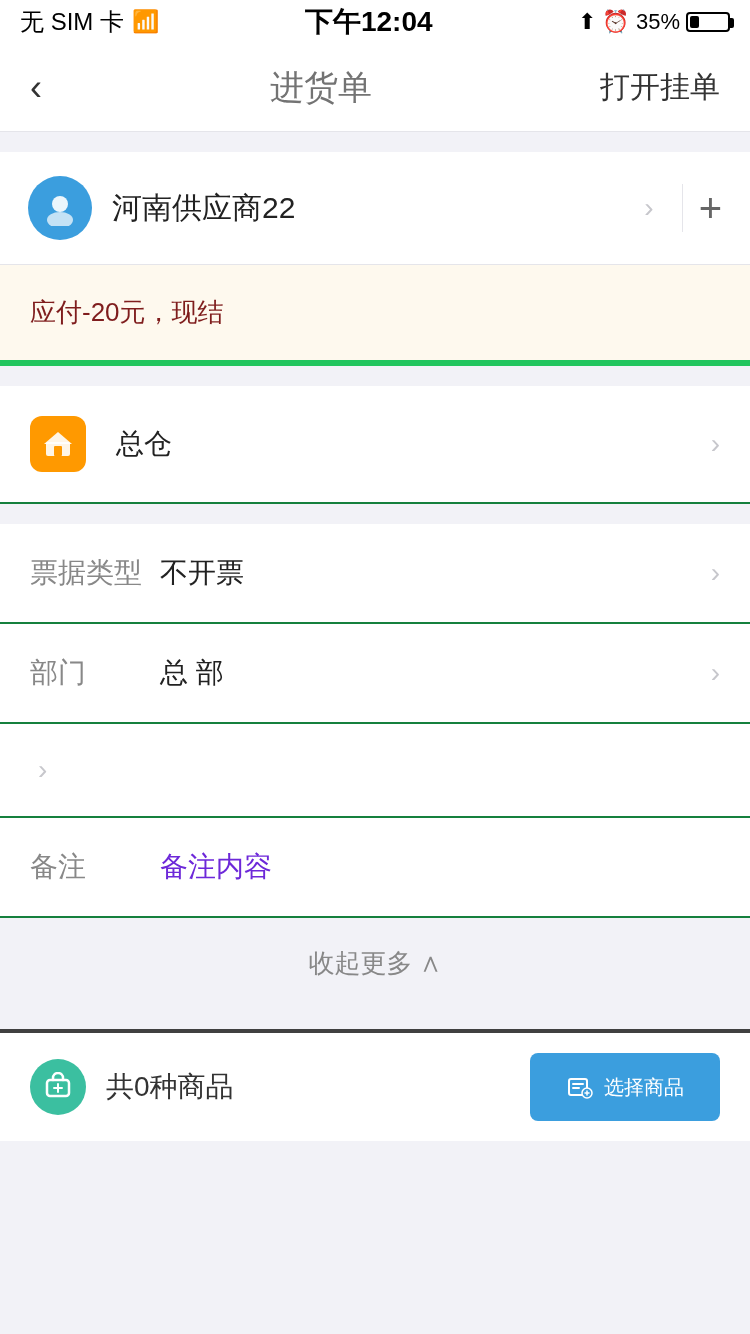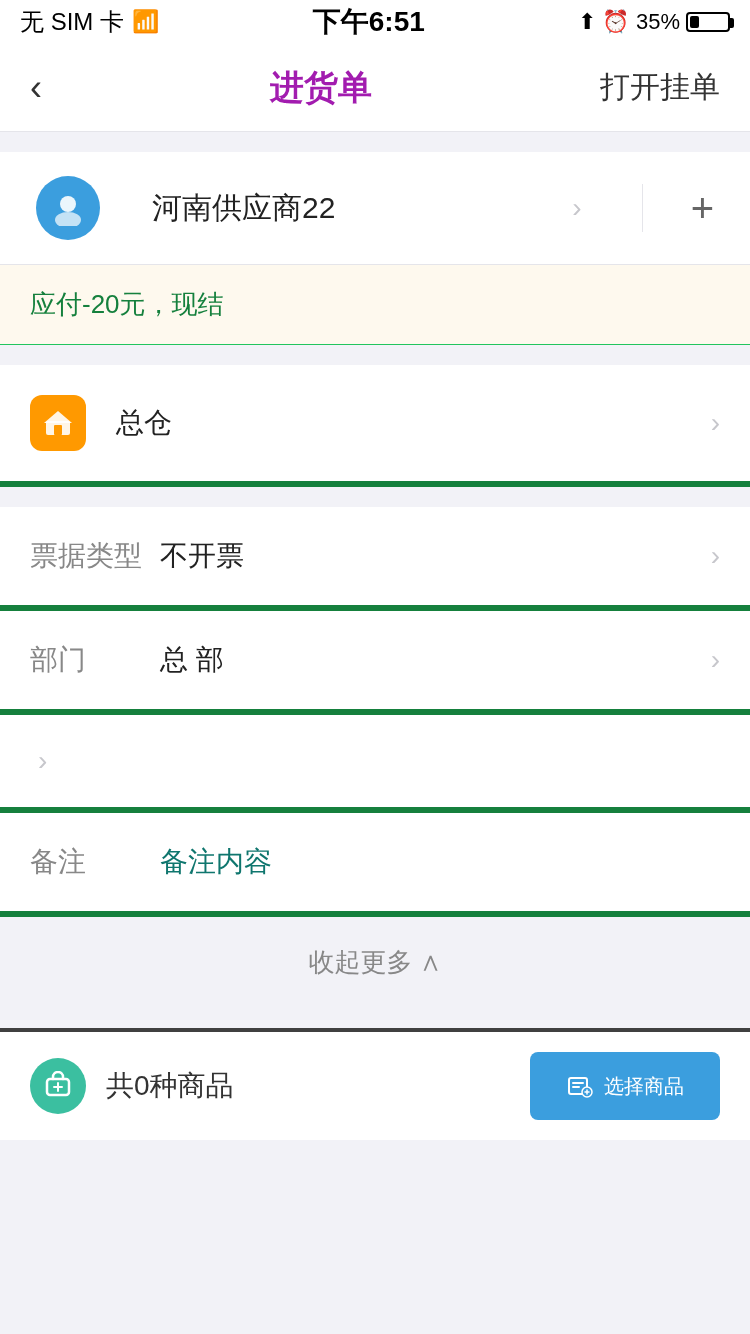--- a/index.html
+++ b/index.html
@@ -54,22 +54,22 @@
       padding: 0 30px;
       border-bottom: 1px solid #e5e5ea;
     }
     .nav-back {
       font-size: 36px;
       color: #333;
       cursor: pointer;
     }
     .nav-title {
       font-size: 34px;
-      font-weight: 700;
-      color: #a21caf;
+      font-weight: 400;
+      color: #737373;
     }
     .nav-action {
       font-size: 30px;
       color: #333;
       cursor: pointer;
     }
 
     
     .section-gap {
       height: 20px;
@@ -79,24 +79,23 @@
     
     .card-section {
       background: #fff;
       margin-bottom: 0;
     }
 
     
     .supplier-row {
       display: flex;
       align-items: center;
-      padding: 24px 36px;
+      padding: 24px 28px;
       background: #fff;
       border-bottom: 1px solid #e5e5ea;
-      gap: 32px;
     }
     .supplier-avatar {
       width: 64px; height: 64px;
       border-radius: 50%;
       background: #3b9ede;
       display: flex; align-items: center; justify-content: center;
       margin-right: 20px;
       flex-shrink: 0;
     }
     .supplier-avatar svg { width: 36px; height: 36px; }
@@ -119,33 +118,33 @@
     .divider-v {
       width: 1px;
       height: 48px;
       background: #e5e5ea;
       margin: 0 16px 0 8px;
     }
 
     
     .notice-banner {
       background: #fef9ee;
-      padding: 22px 30px;
+      padding: 30px 30px;
       font-size: 26px;
-      color: #15803d;
-      border-bottom: 1px solid #22c55e;
+      color: #7f1d1d;
+      border-bottom: 6px solid #22c55e;
     }
 
     
     .list-row {
       display: flex;
       align-items: center;
       padding: 30px 30px;
       background: #fff;
-      border-bottom: 6px solid #15803d;
+      border-bottom: 2px solid #15803d;
       min-height: 88px;
     }
     .list-row-icon {
       width: 56px; height: 56px;
       border-radius: 12px;
       background: #ff9900;
       display: flex; align-items: center; justify-content: center;
       margin-right: 20px;
       flex-shrink: 0;
     }
@@ -156,21 +155,21 @@
       min-width: 120px;
       flex-shrink: 0;
     }
     .list-row-value {
       flex: 1;
       font-size: 28px;
       color: #222;
       padding-left: 10px;
     }
     .list-row-value.placeholder {
-      color: #0f766e;
+      color: #6d28d9;
     }
     .list-row .chevron {
       color: #c7c7cc;
       font-size: 28px;
       margin-left: 8px;
     }
 
     
     .collapse-row {
       display: flex;
@@ -229,21 +228,21 @@
     .wifi-icon { font-size: 22px; }
   </style>
 </head>
 <body>
 
 <div class="status-bar">
   <div class="status-left">
     <span>无 SIM 卡</span>
     <span class="wifi-icon">📶</span>
   </div>
-  <div class="status-center">下午6:51</div>
+  <div class="status-center">下午12:04</div>
   <div class="status-right">
     <span>⬆</span>
     <span>⏰</span>
     <span>35%</span>
     <span class="battery-icon">
       <span class="battery-fill"></span>
     </span>
   </div>
 </div>
 

